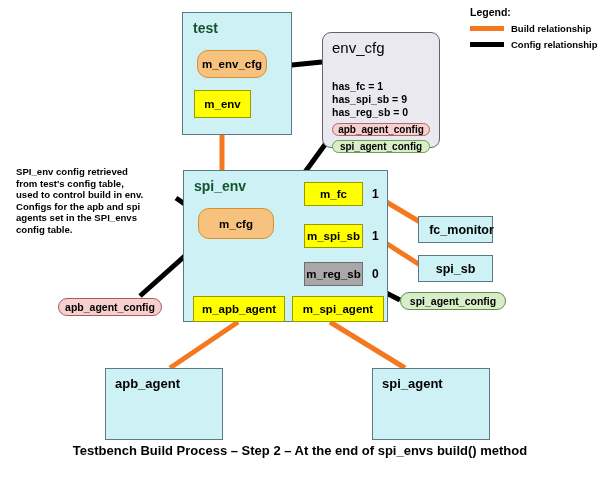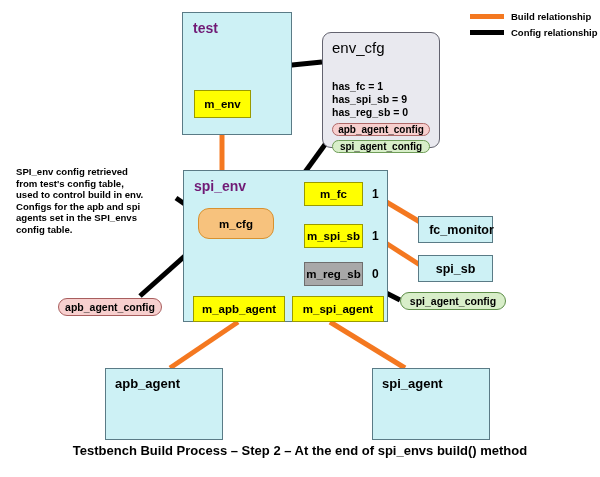--- a/index.html
+++ b/index.html
@@ -11,21 +11,21 @@
   #stage{position:absolute;left:0;top:0;width:600px;height:477px;}
   #wires{position:absolute;left:0;top:0;width:600px;height:477px;}
   .node{position:absolute;box-sizing:border-box;display:flex;}
   .lbl{font-weight:bold;color:#000;white-space:pre;}
 
   
   .container{
     background:#cdf1f5;border:1px solid #5a7b86;
   }
   .container > .title{
-    position:absolute;left:10px;top:7px;font-size:14px;font-weight:bold;color:#701a75;
+    position:absolute;left:10px;top:7px;font-size:14px;font-weight:bold;color:#14532d;
   }
   
   .cyanbox{
     background:#cdf1f5;border:1px solid #5a7b86;
     align-items:center;justify-content:center;font-size:12.5px;font-weight:bold;
   }
   .cyanbox.tl{align-items:flex-start;justify-content:flex-start;padding:7px 0 0 9px;}
 
   
   .yellow{
@@ -104,40 +104,44 @@
     <line x1="330" y1="322" x2="405" y2="368" stroke="#f47820" stroke-width="5"></line>
 
     <line x1="322" y1="62" x2="262" y2="68" stroke="#000000" stroke-width="5"></line>
     <line x1="337" y1="128" x2="276" y2="212" stroke="#000000" stroke-width="5"></line>
     <line x1="176" y1="198" x2="205" y2="218" stroke="#000000" stroke-width="5"></line>
     <line x1="205" y1="238" x2="140" y2="296" stroke="#000000" stroke-width="5"></line>
     <line x1="272" y1="235" x2="400" y2="300" stroke="#000000" stroke-width="5"></line>
   </svg>
 
   <div id="legend">
+    <div class="ltitle">Legend:</div>
     <div class="lrow">
       <div class="swatch" style="background:#f47820;"></div>
       <div class="ltext">Build relationship</div>
     </div>
     <div class="lrow">
       <div class="swatch" style="background:#000000;"></div>
       <div class="ltext">Config relationship</div>
     </div>
   </div>
 
   <div id="note">SPI_env config retrieved
 from test's config table,
 used to control build in env.
 Configs for the apb and spi
 agents set in the SPI_envs
 config table.</div>
 
   <div class="node container" style="left:182px;top:12px;width:110px;height:123px;">
     <div class="title">test</div>
   </div>
+  <div class="node orange" style="left:197px;top:50px;width:70px;height:28px;">
+    <span class="lbl">m_env_cfg</span>
+  </div>
   <div class="node yellow" style="left:194px;top:90px;width:57px;height:28px;">
     <span class="lbl">m_env</span>
   </div>
 
   <div class="node cfgpanel" style="left:322px;top:32px;width:118px;height:116px;">
     <div class="ct">env_cfg</div>
     <div class="row">has_fc = 1</div>
     <div class="row">has_spi_sb = 9</div>
     <div class="row">has_reg_sb = 0</div>
     <div class="pill pink">apb_agent_config</div>

